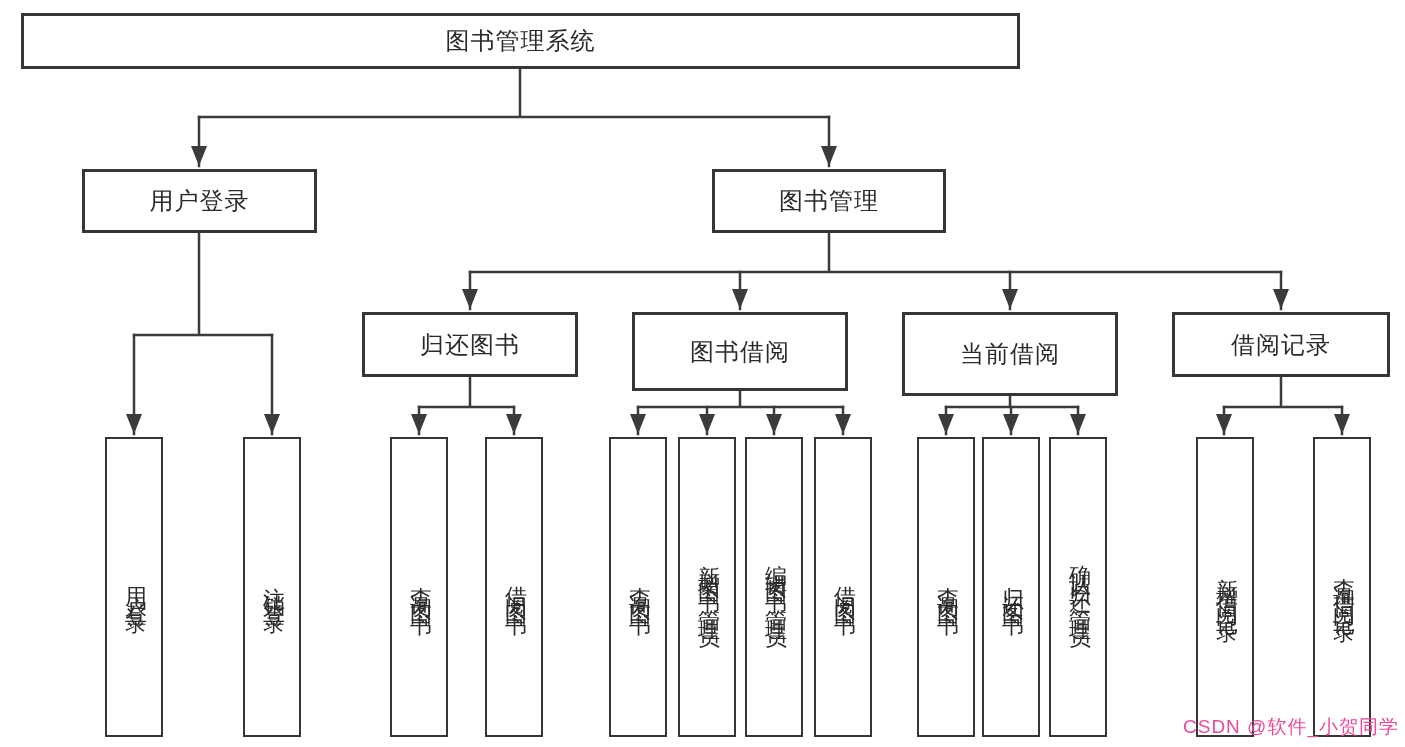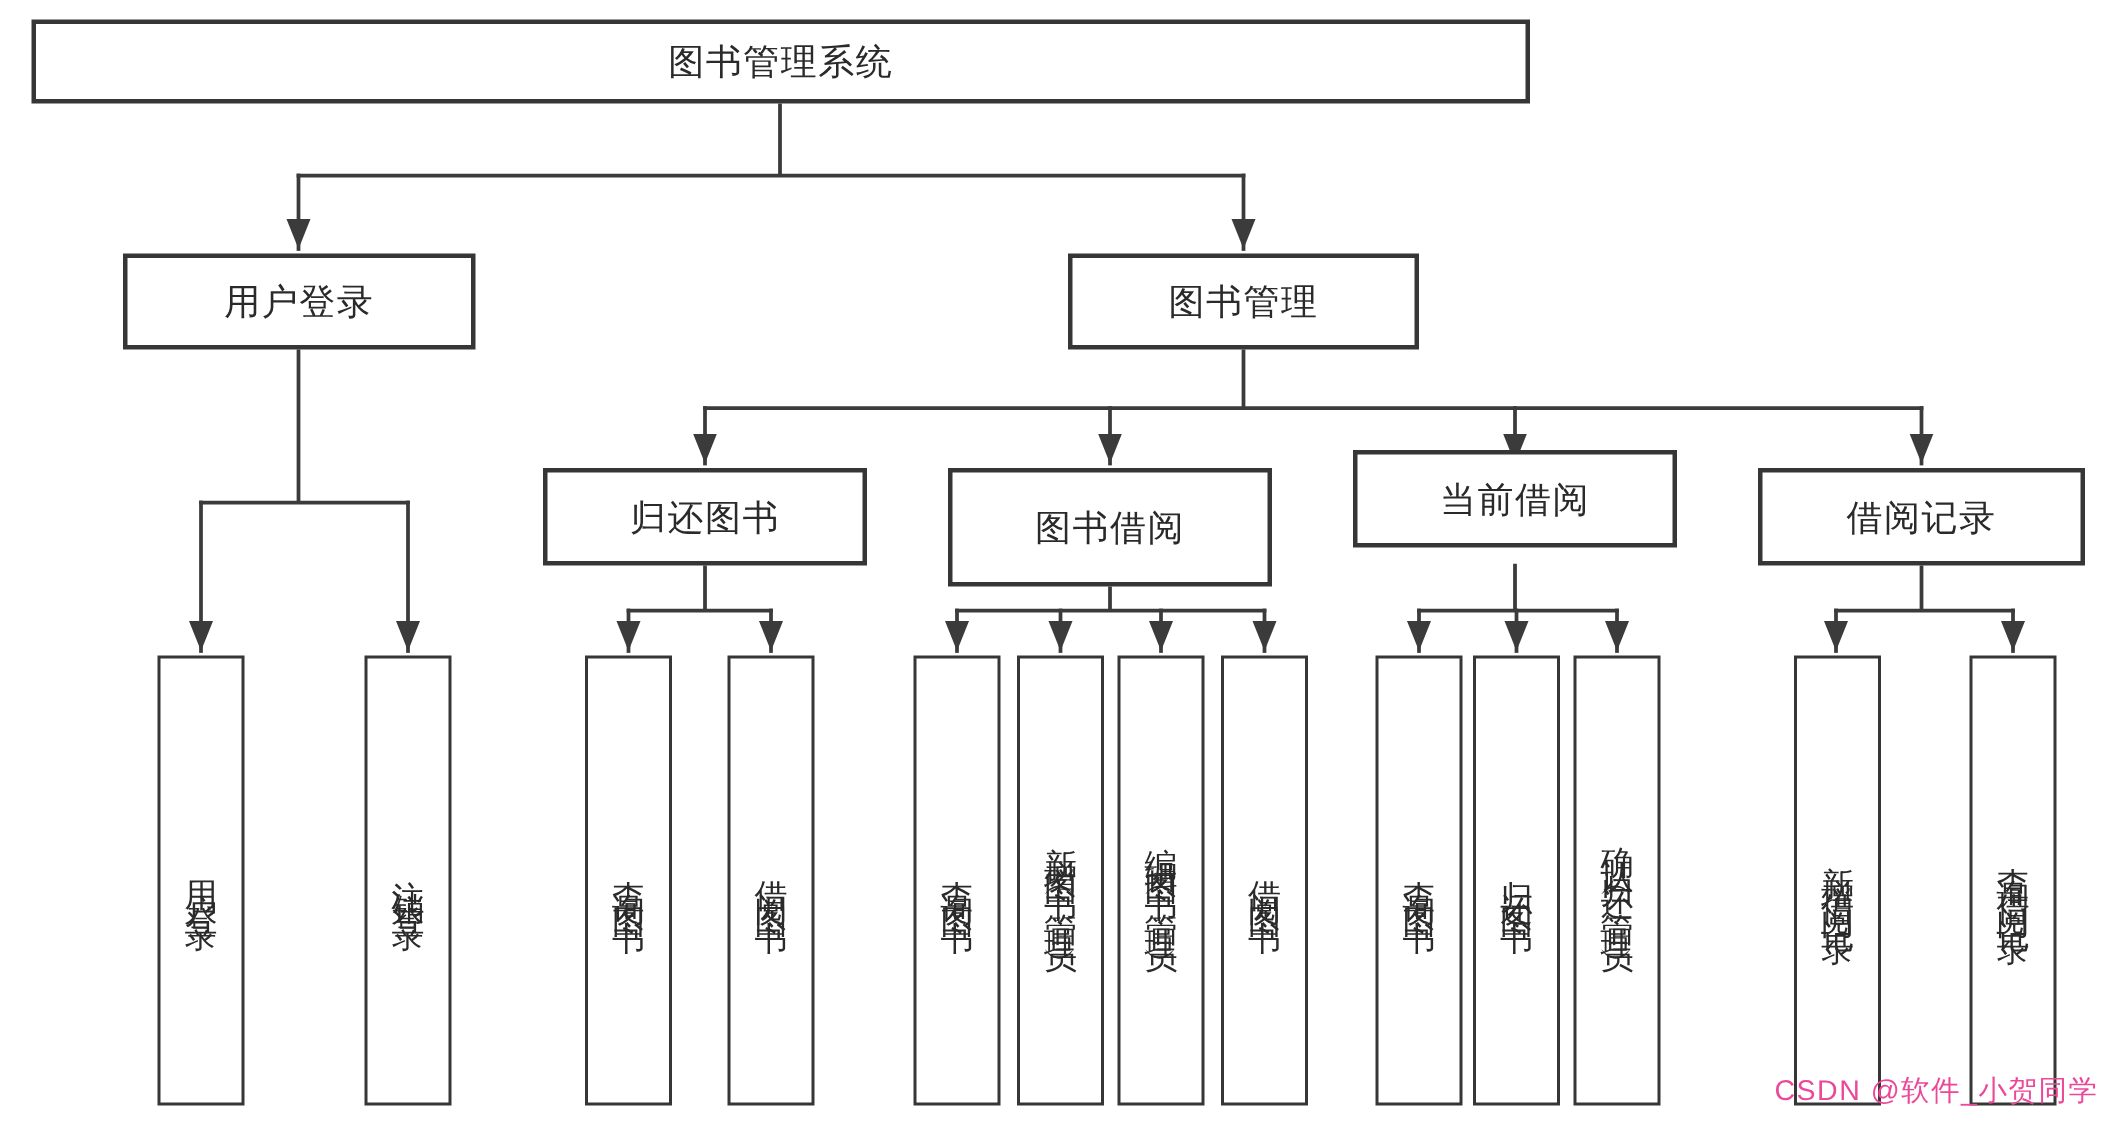--- a/index.html
+++ b/index.html
@@ -14,20 +14,21 @@
   .box {
     position:absolute;
     box-sizing:border-box;
     background:#ffffff;
     border:3px solid #363636;
     color:#2a2a2a;
     display:flex;
     align-items:center;
     justify-content:center;
     text-align:center;
+    font-family:Liberation Mono, monospace;
   }
   .h { font-size:24px; letter-spacing:1px; }
   .v {
     border-width:2px;
     writing-mode:vertical-lr;
     font-size:22px;
     line-height:1;
     letter-spacing:9px;
   }
   .watermark {
@@ -87,21 +88,21 @@
     </g>
   </svg>
 
   <div class="box h" style="left:21px; top:13px; width:999px; height:56px;">图书管理系统</div>
 
   <div class="box h" style="left:82px; top:169px; width:235px; height:64px;">用户登录</div>
   <div class="box h" style="left:712px; top:169px; width:234px; height:64px;">图书管理</div>
 
   <div class="box h" style="left:362px; top:312px; width:216px; height:65px;">归还图书</div>
   <div class="box h" style="left:632px; top:312px; width:216px; height:79px;">图书借阅</div>
-  <div class="box h" style="left:902px; top:300px; width:216px; height:65px;">当前借阅</div>
+  <div class="box h" style="left:902px; top:312px; width:216px; height:84px;">当前借阅</div>
   <div class="box h" style="left:1172px; top:312px; width:218px; height:65px;">借阅记录</div>
 
   <div class="box v" style="left:105px; top:437px; width:58px; height:300px;">用户登录</div>
   <div class="box v" style="left:243px; top:437px; width:58px; height:300px;">注销登录</div>
 
   <div class="box v" style="left:390px; top:437px; width:58px; height:300px;">查询图书</div>
   <div class="box v" style="left:485px; top:437px; width:58px; height:300px;">借阅图书</div>
 
   <div class="box v" style="left:609px; top:437px; width:58px; height:300px;">查询图书</div>
   <div class="box v" style="left:678px; top:437px; width:58px; height:300px;">新增图书（管理员）</div>

